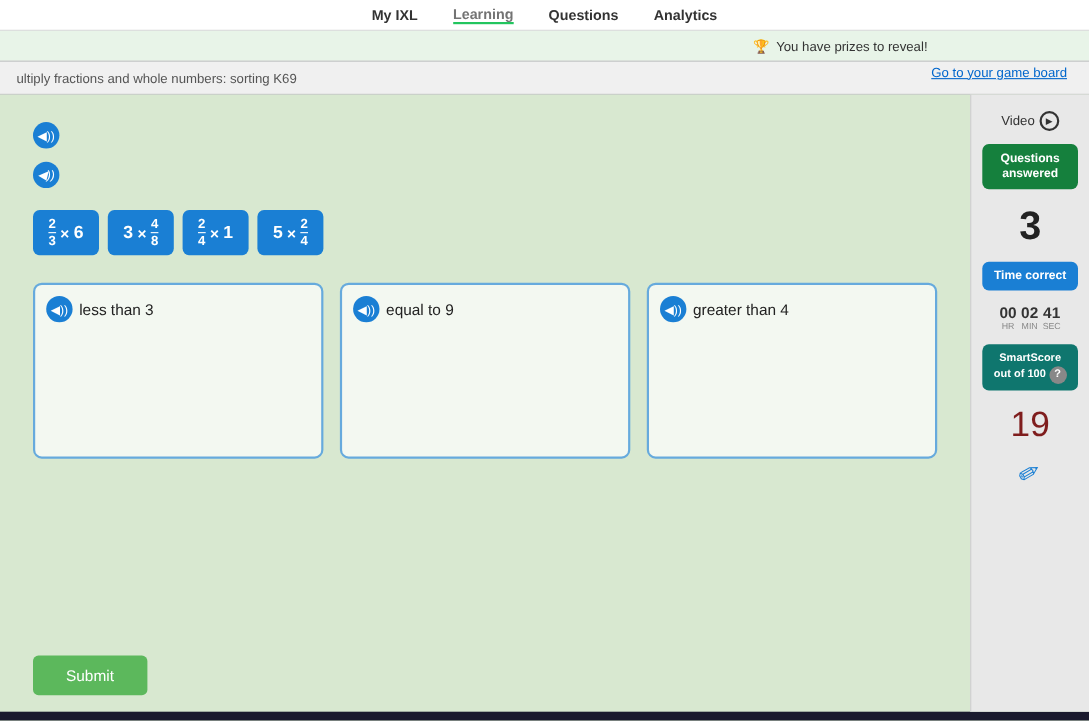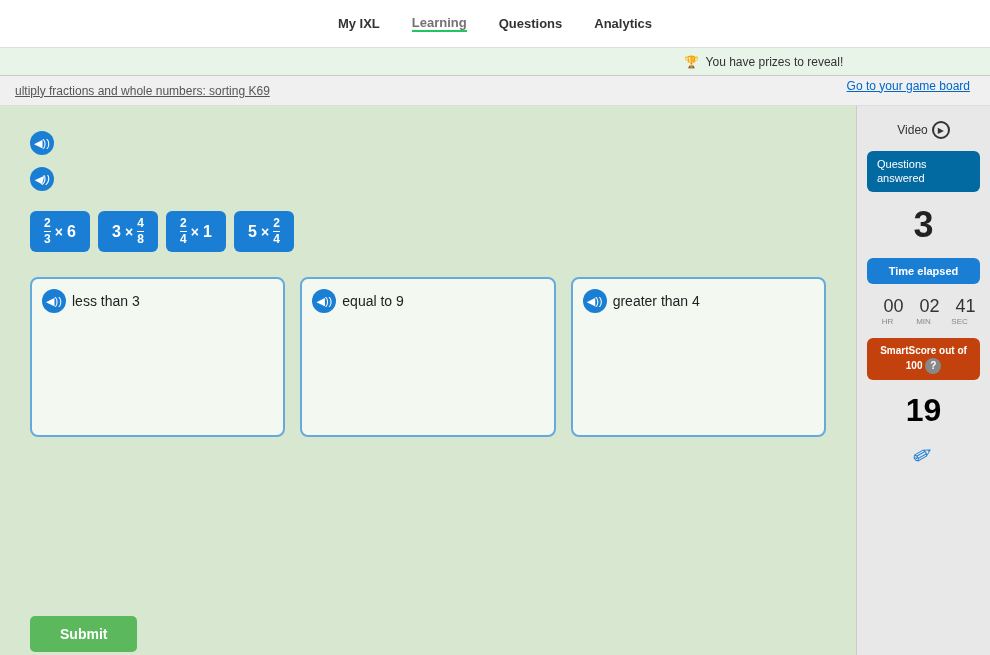--- a/index.html
+++ b/index.html
@@ -9,21 +9,21 @@
       height: 655px;
       background: #1a1a2e;
       font-family: Arial, sans-serif;
       overflow: hidden;
       position: relative;
     }
 
     
     .top-nav {
       background: #ffffff;
-      height: 48px;
+      height: 28px;
       display: flex;
       align-items: center;
       justify-content: center;
       gap: 32px;
       padding: 0 20px;
       border-bottom: 1px solid #ddd;
     }
 
     .nav-item {
       font-size: 13px;
@@ -64,21 +64,20 @@
     
     .breadcrumb-bar {
       background: #f0f0f0;
       height: 30px;
       display: flex;
       align-items: center;
       padding: 0 15px;
       font-size: 12px;
       color: #555;
       border-bottom: 1px solid #ddd;
-      text-decoration: underline;
     }
 
     
     .main-area {
       display: flex;
       height: calc(655px - 94px);
       background: #d8e8d0;
     }
 
     
@@ -187,21 +186,21 @@
       display: flex;
       align-items: center;
       gap: 6px;
       font-size: 14px;
       color: #222;
       margin-bottom: 8px;
     }
 
     
     .sidebar {
-      width: 134px;
+      width: 108px;
       background: #e8e8e8;
       padding: 15px 10px;
       display: flex;
       flex-direction: column;
       align-items: center;
       gap: 12px;
       border-left: 1px solid #ccc;
     }
 
     .video-btn {
@@ -220,88 +219,88 @@
       height: 18px;
       border: 2px solid #333;
       border-radius: 50%;
       display: inline-flex;
       align-items: center;
       justify-content: center;
       font-size: 8px;
     }
 
     .questions-answered-box {
-      background: #0369a1;
-      color: white;
-      border-radius: 6px;
-      padding: 6px 10px;
-      width: 100%;
-      font-size: 11px;
-      font-weight: normal;
-      line-height: 1.3;
-    }
-
-    .big-number {
-      font-size: 36px;
-      font-weight: bold;
-      color: #222;
-      text-align: center;
-    }
-
-    .time-elapsed-box {
-      background: #1a7fd4;
+      background: #15803d;
       color: white;
       border-radius: 6px;
       padding: 6px 10px;
       text-align: center;
       width: 100%;
       font-size: 11px;
       font-weight: bold;
       line-height: 1.3;
     }
 
+    .big-number {
+      font-size: 36px;
+      font-weight: bold;
+      color: #222;
+      text-align: center;
+    }
+
+    .time-elapsed-box {
+      background: #1a7fd4;
+      color: white;
+      border-radius: 6px;
+      padding: 6px 10px;
+      text-align: center;
+      width: 100%;
+      font-size: 11px;
+      font-weight: bold;
+      line-height: 1.3;
+    }
+
     .timer-display {
       display: flex;
       gap: 4px;
       font-size: 11px;
       color: #333;
       align-items: flex-end;
     }
 
     .timer-segment {
       text-align: center;
     }
 
     .timer-num {
-      font-size: 18px;
-      font-weight: normal;
-      margin-left: 12px;
+      font-size: 14px;
+      font-weight: bold;
     }
 
     .timer-label {
       font-size: 8px;
       color: #888;
     }
 
     .smart-score-box {
-      background: #c2410c;
+      background: #0f766e;
       color: white;
       border-radius: 6px;
       padding: 6px 10px;
       text-align: center;
       width: 100%;
       font-size: 10px;
       font-weight: bold;
       line-height: 1.4;
     }
 
     .smart-score-num {
       font-size: 32px;
-      font-weight: bold;
-      color: #000000;
+      font-weight: normal;
+      color: #7f1d1d;
       text-align: right;
     }
 
     .pencil-icon {
       color: #1a7fd4;
       font-size: 24px;
       transform: rotate(-30deg);
       cursor: pointer;
     }
 
@@ -312,21 +311,21 @@
       left: 30px;
     }
 
     .submit-btn {
       background: #5cb85c;
       color: white;
       border: none;
       border-radius: 5px;
       padding: 10px 30px;
       font-size: 14px;
-      font-weight: bold;
+      font-weight: normal;
       cursor: pointer;
     }
 
     .info-icon {
       width: 16px;
       height: 16px;
       border-radius: 50%;
       background: #888;
       color: white;
       display: inline-flex;
@@ -448,21 +447,21 @@
 
     <div class="questions-answered-box">
       <span>Questions
 answered</span>
     </div>
 
     <div class="big-number">3</div>
 
     <div class="time-elapsed-box">
       <span>Time
-elapsed</span>
+correct</span>
     </div>
 
     <div class="timer-display">
       <div class="timer-segment">
         <div class="timer-num">00</div>
         <div class="timer-label">HR</div>
       </div>
       <div class="timer-segment">
         <div class="timer-num">02</div>
         <div class="timer-label">MIN</div>

